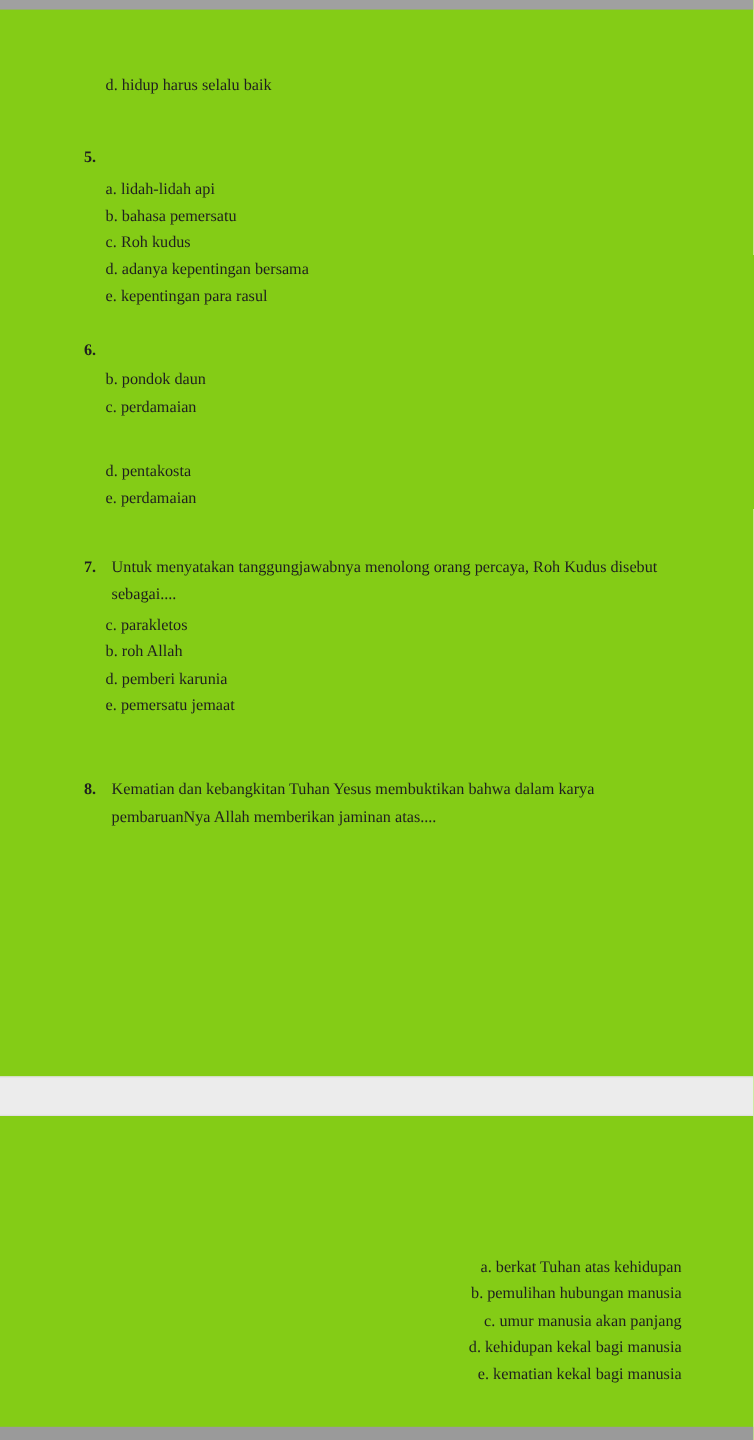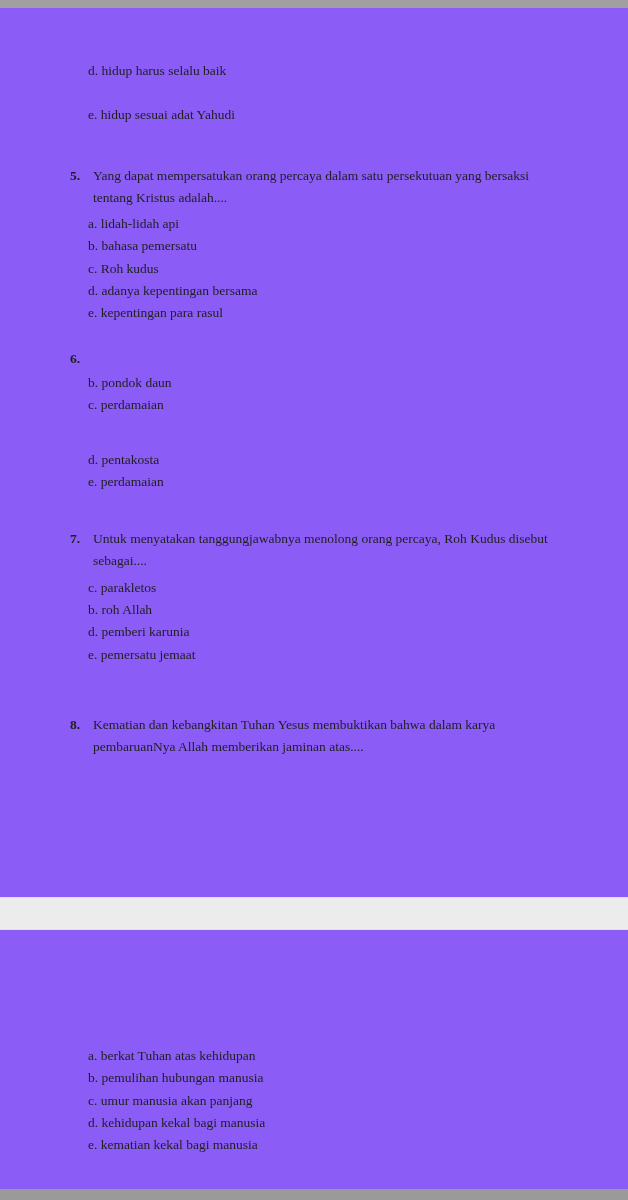--- a/index.html
+++ b/index.html
@@ -4,21 +4,21 @@
 <style>
   html, body {
     margin: 0;
     padding: 0;
     background: #ffffff;
   }
   .page {
     position: relative;
     width: 628px;
     height: 1200px;
-    background: #8b5cf6;
+    background: #84cc16;
     overflow: hidden;
     font-family: "Liberation Serif", serif;
     font-size: 13.5px;
     line-height: 22.3px;
     color: #1f1f1f;
   }
   .edge-top {
     position: absolute;
     top: 0; left: 0; right: 0;
     height: 8px;
@@ -38,21 +38,21 @@
     border-top: 1px solid #e0e0e0;
     border-bottom: 1px solid #e0e0e0;
     box-sizing: border-box;
   }
   .content-1 {
     position: absolute;
     top: 8px; left: 0; right: 0;
   }
   .content-2 {
     position: absolute;
-    top: 1034px; left: 0; right: 0;
+    top: 1034px; left: 0; right: 0; text-align: right;
   }
   .option-line {
     padding-left: 88px;
     padding-right: 60px;
   }
   .frag-d { margin-top: 52px; }
   .frag-e { margin-top: 22px; }
   .question {
     display: flex;
     padding-left: 70px;
@@ -78,25 +78,23 @@
 </head>
 <body>
 
 <div class="page">
 
   <div class="edge-top"></div>
 
   <div class="content-1">
 
     <div class="option-line frag-d">d. hidup harus selalu baik</div>
-    <div class="option-line frag-e">e. hidup sesuai adat Yahudi</div>
 
     <div class="question q5">
       <span class="qnum">5.</span>
-      <div class="qtext">Yang dapat mempersatukan orang percaya dalam satu persekutuan yang bersaksi tentang Kristus adalah....</div>
     </div>
     <div class="q5-opts">
       <div class="option-line">a. lidah-lidah api</div>
       <div class="option-line">b. bahasa pemersatu</div>
       <div class="option-line">c. Roh kudus</div>
       <div class="option-line">d. adanya kepentingan bersama</div>
       <div class="option-line">e. kepentingan para rasul</div>
     </div>
 
     <div class="question q6">

